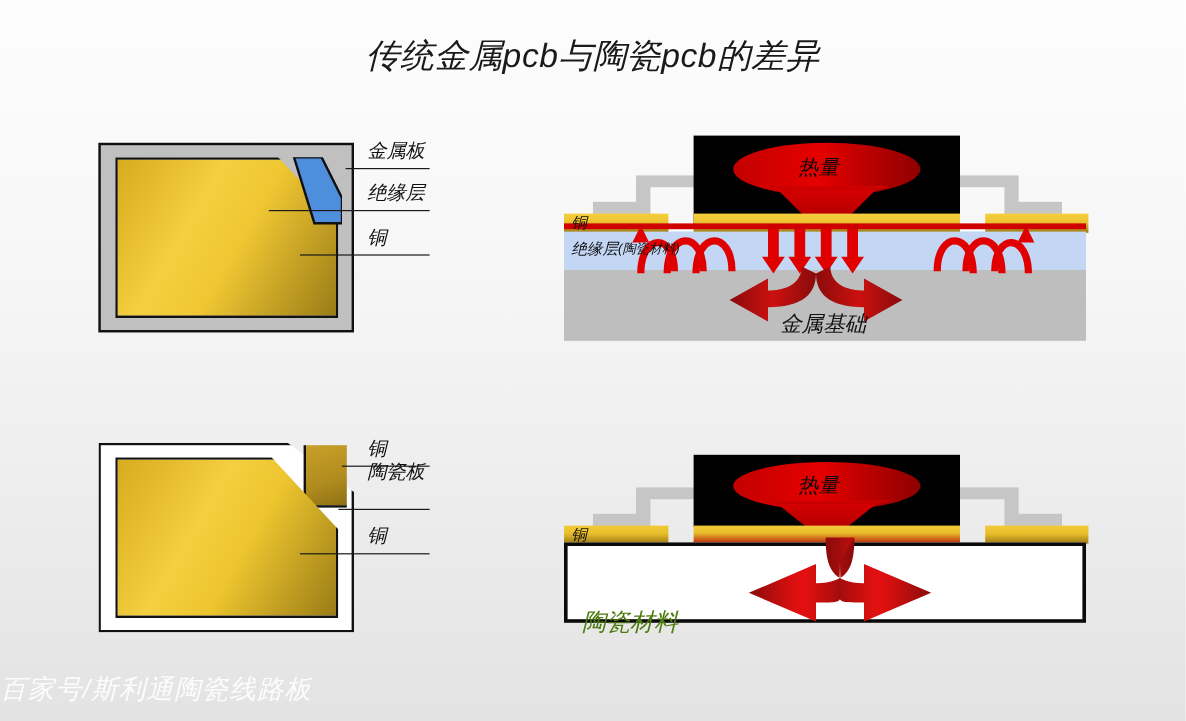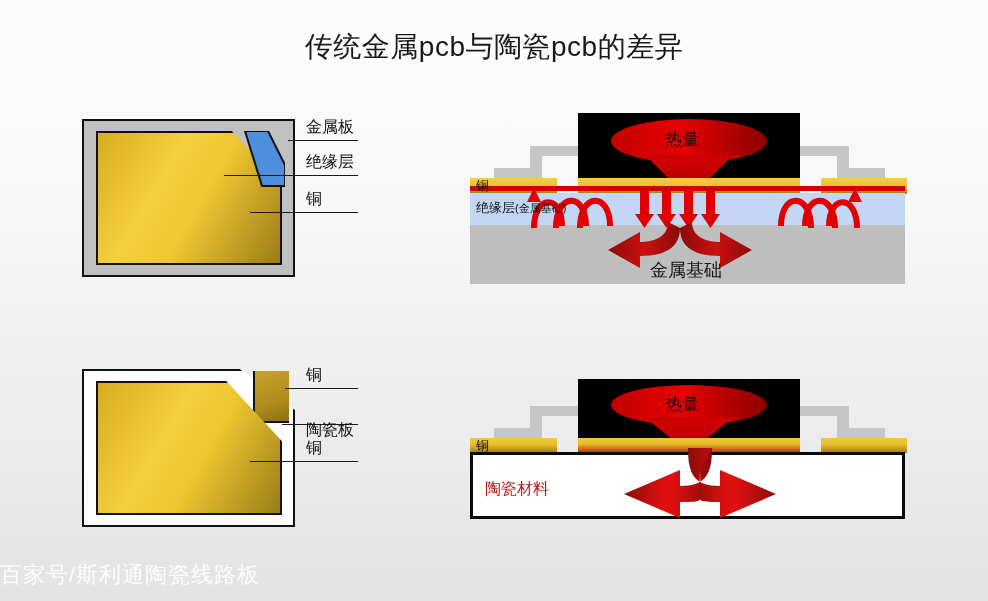--- a/index.html
+++ b/index.html
@@ -10,20 +10,21 @@
     width: 988px;
     height: 601px;
     overflow: hidden;
     font-family: "Liberation Sans", "DejaVu Sans", sans-serif;
     background: linear-gradient(to bottom, #fdfdfd 0%, #f7f7f7 35%, #eeeeee 65%, #e3e3e3 100%);
   }
   #stage {
     position: relative;
     width: 988px;
     height: 601px;
+    font-style: italic;
   }
 
   
   .title {
     position: absolute;
     left: 0;
     top: 28px;
     width: 988px;
     text-align: center;
     font-size: 28px;
@@ -141,23 +142,24 @@
     font-size: 17px;
     color: #0a0a0a;
     white-space: nowrap;
   }
   .xs-label-base {
     font-size: 18px;
     color: #111;
     white-space: nowrap;
   }
   .xs-label-ceramic {
-    font-size: 16px;
-    color: #b91c1c;
-    white-space: nowrap;
+    font-size: 20px;
+    color: #4d7c0f;
+    white-space: nowrap;
+    margin-top: 26px;
   }
 
   
   .cm-block {
     left: 470px; top: 452px;
     width: 435px; height: 67px;
     background: #ffffff;
     border: 3px solid #0a0a0a;
     box-sizing: border-box;
   }
@@ -214,21 +216,21 @@
 
   <div class="abs board-bot-outer"></div>
   <div class="abs board-bot-goldcorner"></div>
   <div class="abs board-bot-inner"></div>
 
   <div class="abs leader" style="left:285px; top:388px; width:73px;"></div>
   <div class="abs leader" style="left:282px; top:424px; width:76px;"></div>
   <div class="abs leader" style="left:250px; top:461px; width:108px;"></div>
 
   <div class="abs leg-label" style="left:306px; top:367px;">铜</div>
-  <div class="abs leg-label" style="left:306px; top:422px;">陶瓷板</div>
+  <div class="abs leg-label" style="left:306px; top:386px;">陶瓷板</div>
   <div class="abs leg-label" style="left:306px; top:440px;">铜</div>
 
   <svg class="abs" style="left:530px; top:146px;" width="52" height="34" viewBox="0 0 52 34">
     <path d="M0,0 H52 V10 H12 V34 H0 Z" fill="#c6c6c6"></path>
   </svg>
   <svg class="abs" style="left:797px; top:146px;" width="52" height="34" viewBox="0 0 52 34">
     <path d="M52,0 H0 V10 H40 V34 H52 Z" fill="#c6c6c6"></path>
   </svg>
   <svg class="abs" style="left:494px; top:168px;" width="44" height="12" viewBox="0 0 44 12">
     <rect x="0" y="0" width="44" height="12" fill="#c6c6c6"></rect>
@@ -300,21 +302,21 @@
     </defs>
     <path d="M148,0 C148,16 132,20 120,20 L120,10 L88,28 L120,46 L120,34
              C150,34 160,22 160,6 Z" fill="url(#spreadG)"></path>
     <path d="M172,0 C172,16 188,20 200,20 L200,10 L232,28 L200,46 L200,34
              C170,34 160,22 160,6 Z" fill="url(#spreadG)"></path>
   </svg>
 
   <div class="abs xs-label" style="left:476px; top:179px;">铜</div>
   <div class="abs" style="left:476px; top:201px; display:flex; align-items:flex-end;">
     <span class="xs-label">绝缘层</span>
-    <span class="xs-label xs-label-sub">(金属基础)</span>
+    <span class="xs-label xs-label-sub">(陶瓷材料)</span>
   </div>
   <div class="abs xs-label-base" style="left:650px; top:258px;">金属基础</div>
 
   <svg class="abs" style="left:530px; top:406px;" width="52" height="34" viewBox="0 0 52 34">
     <path d="M0,0 H52 V10 H12 V34 H0 Z" fill="#c6c6c6"></path>
   </svg>
   <svg class="abs" style="left:797px; top:406px;" width="52" height="34" viewBox="0 0 52 34">
     <path d="M52,0 H0 V10 H40 V34 H52 Z" fill="#c6c6c6"></path>
   </svg>
   <svg class="abs" style="left:494px; top:428px;" width="44" height="11" viewBox="0 0 44 11">

